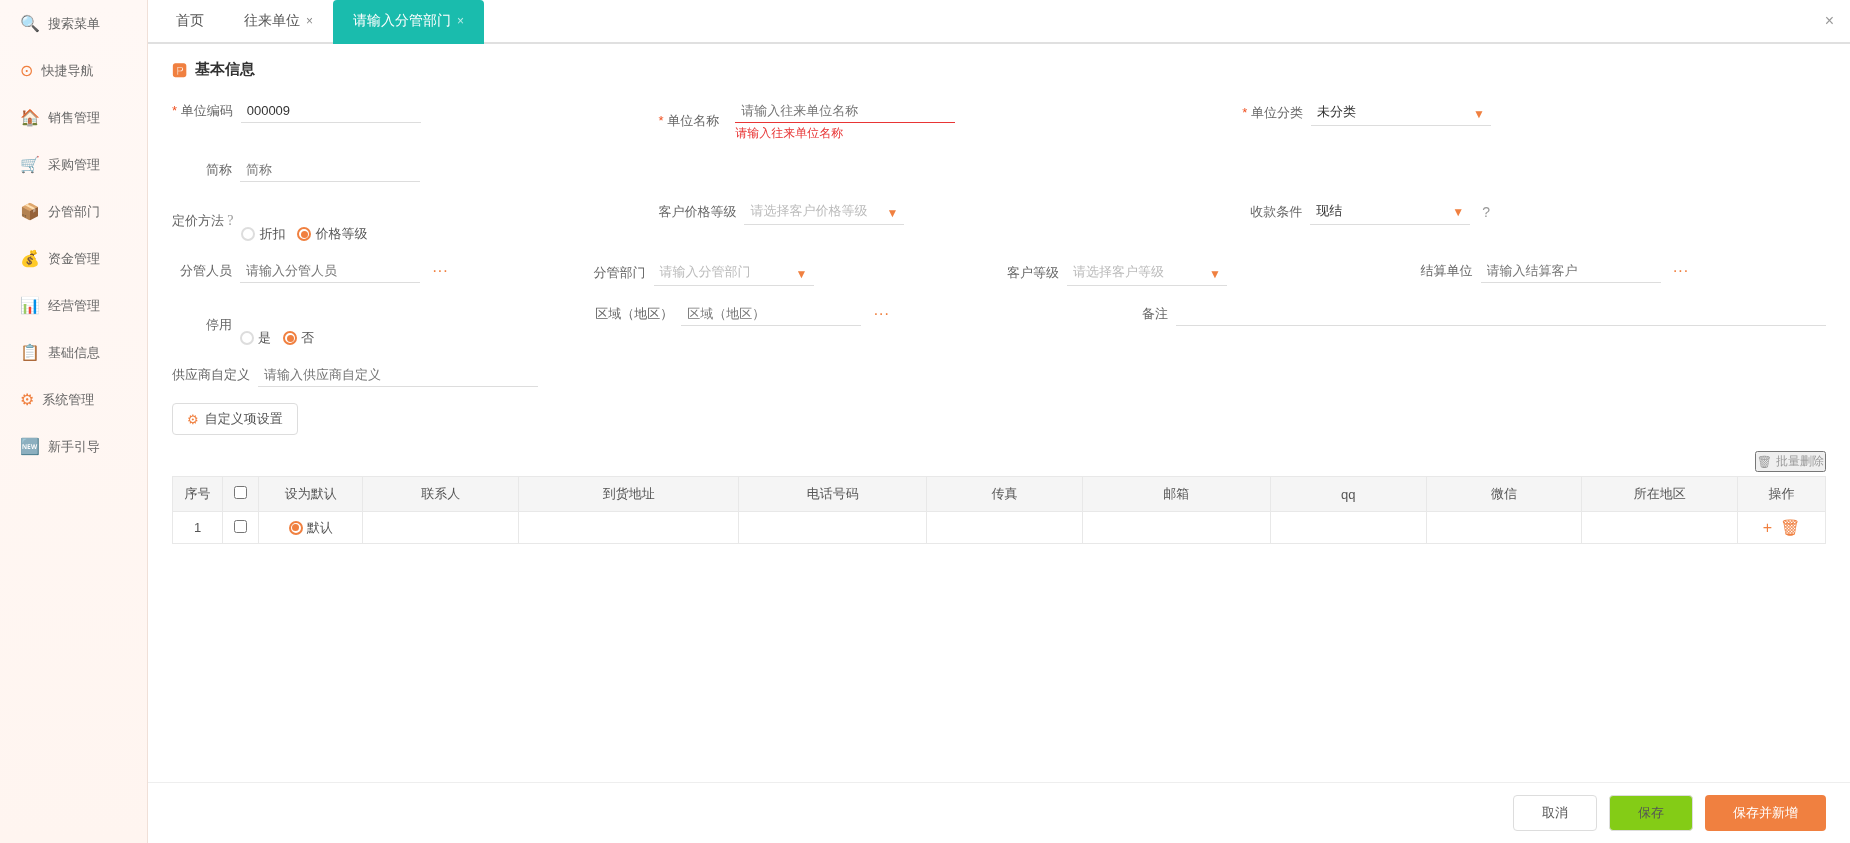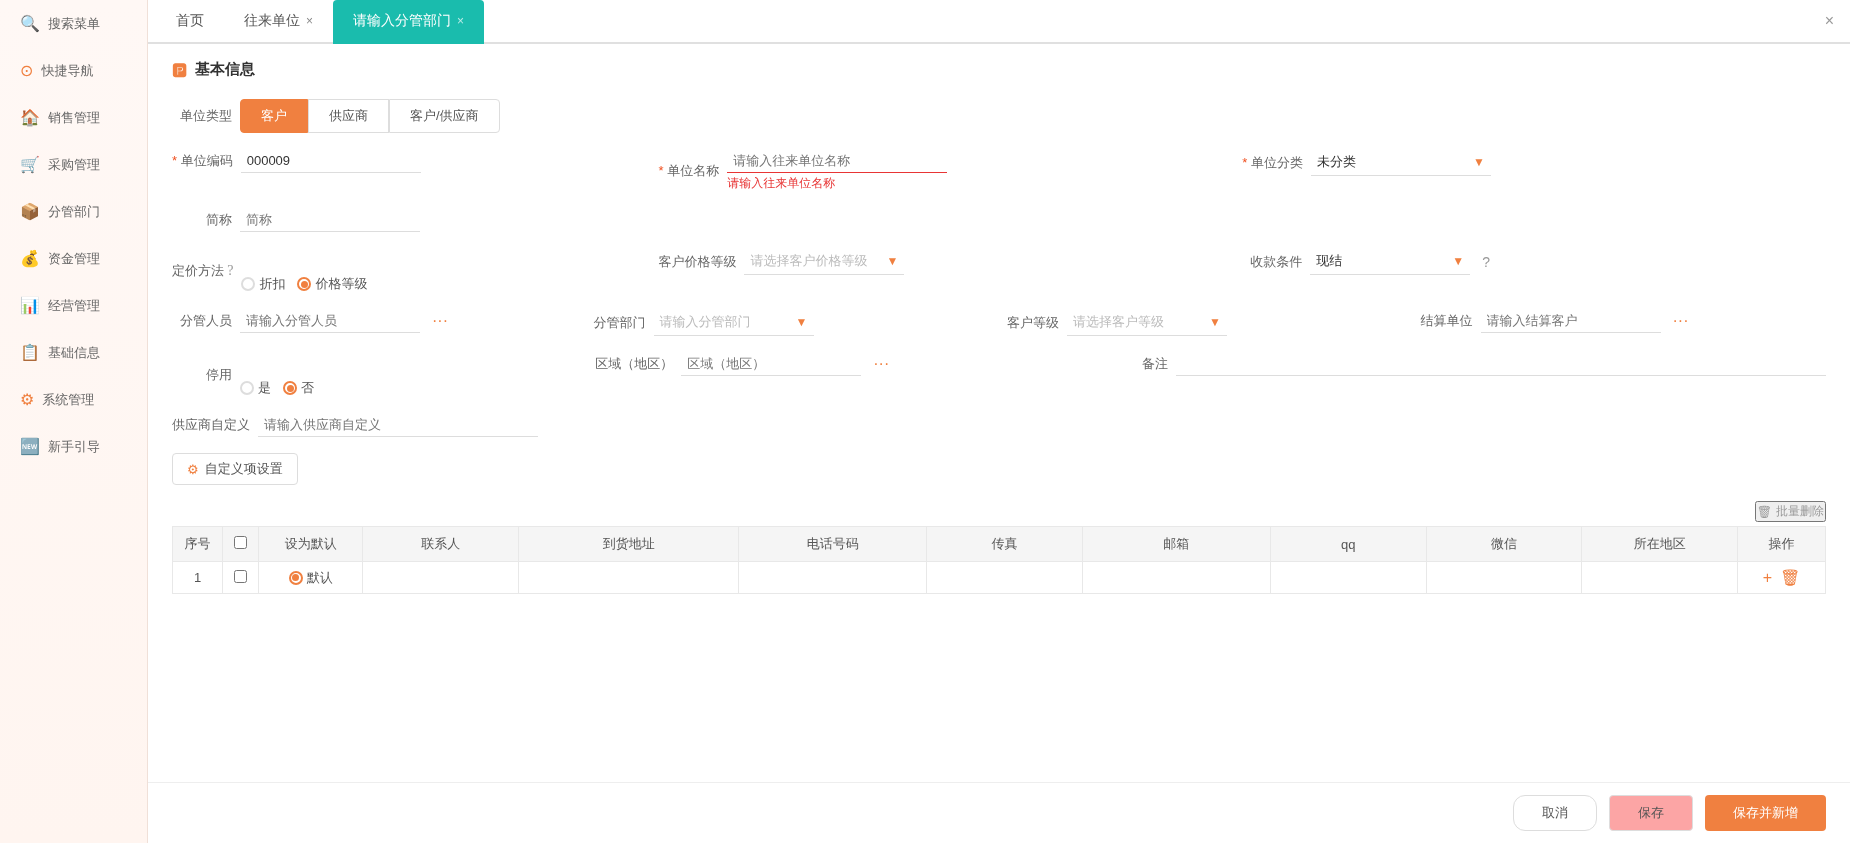--- a/index.html
+++ b/index.html
@@ -120,21 +120,21 @@
       font-size: 13px;
       color: #333;
       background: transparent;
       width: 180px;
     }
     .form-input.error { border-bottom-color: #e83535; }
     .error-msg { color: #e83535; font-size: 12px; margin-top: 2px; display: block; }
 
     .form-select {
       display: flex;
-      align-items: center;
+      align-items: flex-end;
       gap: 4px;
       border-bottom: 1px solid #ddd;
       padding: 4px 6px;
       cursor: pointer;
       min-width: 160px;
       color: #999;
       font-size: 13px;
     }
     .form-select .chevron { color: #f08040; font-size: 12px; }
 
@@ -259,28 +259,28 @@
       padding: 12px 24px;
       display: flex;
       justify-content: flex-end;
       gap: 12px;
     }
     .btn-cancel {
       padding: 8px 28px;
       border: 1px solid #ddd;
       background: #fff;
       color: #555;
-      border-radius: 12px;
+      border-radius: 4px;
       cursor: pointer;
       font-size: 13px;
     }
     .btn-save {
       padding: 8px 28px;
       border: 1px solid #ddd;
-      background: #fca5a5;
+      background: #84cc16;
       color: #555;
       border-radius: 4px;
       cursor: pointer;
       font-size: 13px;
     }
     .btn-save-new {
       padding: 8px 28px;
       border: none;
       background: #f08040;
       color: #fff;
@@ -368,45 +368,35 @@
     <span class="tab-close-main">×</span>
   </div>
 
   <div class="form-area">
 
     <div class="section-title">
       <span class="section-icon">🅿</span>
       <span>基本信息</span>
     </div>
 
-    <div class="form-row">
-      <div class="form-group" style="min-width:400px;">
-        <span class="form-label">单位类型</span>
-        <div class="type-btn-group">
-          <button class="type-btn active">客户</button>
-          <button class="type-btn">供应商</button>
-          <button class="type-btn">客户/供应商</button>
-        </div>
-      </div>
-    </div>
 
     <div class="form-row">
       <div class="form-group" style="flex:1; min-width:280px;">
         <span class="form-label">
           <span style="color:#f05020">*</span>
           <span>单位编码</span>
         </span>
         <input class="form-input" type="text" value="000009" style="">
       </div>
       <div class="form-group" style="flex:1.2; min-width:320px;">
         <span class="form-label">
           <span style="color:#f05020">*</span>
           <span>单位名称</span>
         </span>
-        <div style="display:flex; flex-direction:column;">
+        <div style="display:flex; flex-direction:column;margin-left:8px;">
           <input class="form-input error" type="text" style="width: 220px; border-bottom-color: rgb(232, 53, 53);" placeholder="请输入往来单位名称">
           <span class="error-msg">请输入往来单位名称</span>
         </div>
       </div>
       <div class="form-group" style="flex:1.2; min-width:280px;">
         <span class="form-label">
           <span style="color:#f05020">*</span>
           <span>单位分类</span>
         </span>
         <div class="form-select" style="border-bottom:1px solid #ddd; min-width:180px; color:#333;">

